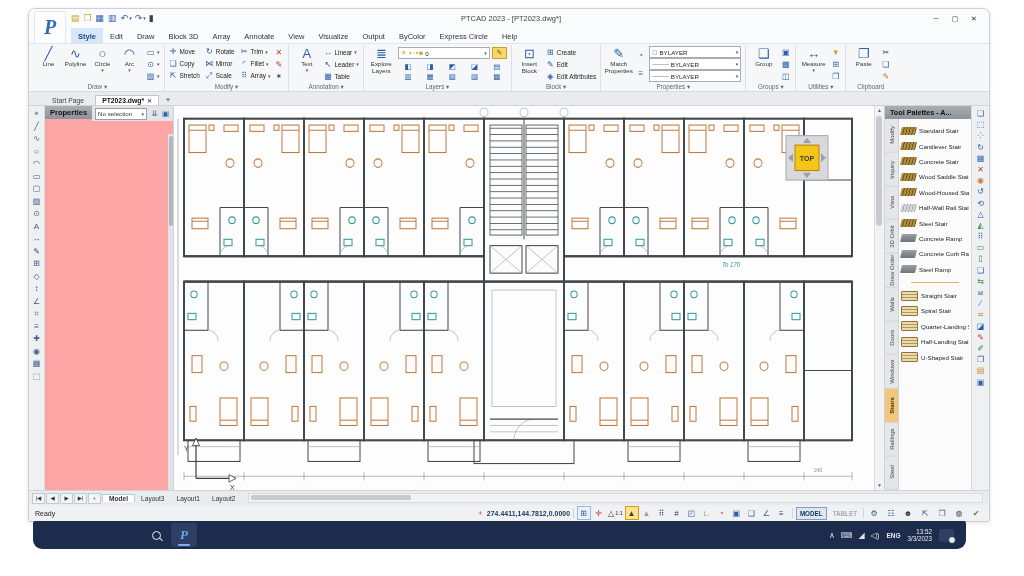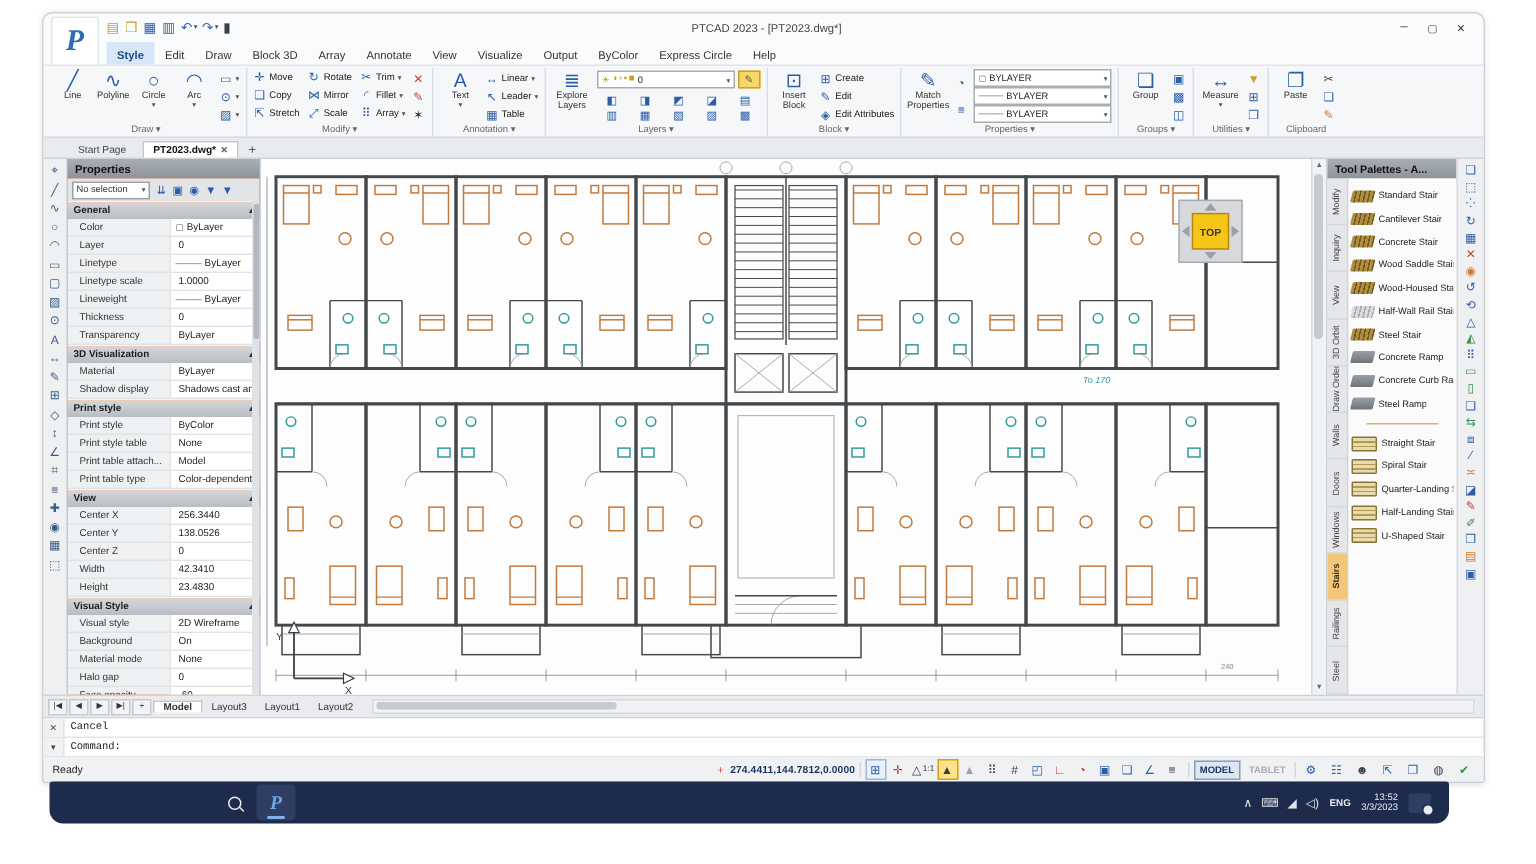--- a/index.html
+++ b/index.html
@@ -58,22 +58,22 @@
   .addtab{font-size:8px;color:#333;padding:0 4px}
   
   .main{flex:1;display:flex;min-height:0}
   .lefttools{width:15px;background:#eef0f2;border-right:1px solid #d8dbe0;display:flex;
              flex-direction:column;align-items:center;gap:3.5px;padding-top:3px;flex:0 0 auto;overflow:hidden}
   .lti{font-size:8px;line-height:9px;color:#3c5a86}
   .righttools{width:17px;background:#eef0f2;border-left:1px solid #d8dbe0;display:flex;
               flex-direction:column;align-items:center;gap:2.2px;padding-top:3px;flex:0 0 auto;overflow:hidden}
   .rti{font-size:8px;line-height:9px}
   
-  .propspal{width:128px;background:#f97316;border-right:1px solid #cfd3d8;display:flex;
-            flex-direction:column;font-size:6.6px;flex:0 0 auto;position:relative;overflow:hidden}
+  .propspal{width:128px;background:#fca5a5;border-right:1px solid #cfd3d8;display:flex;
+            flex-direction:row;font-size:6.6px;flex:0 0 auto;position:relative;overflow:hidden}
   .palhdr{height:13px;background:linear-gradient(#a9aeb4,#8d939a);color:#101010;font-weight:bold;
           font-size:7.5px;display:flex;align-items:center;padding:0 5px;flex:0 0 auto}
   .proptools{height:15px;display:flex;align-items:center;gap:2px;padding:0 3px;background:#e2e4e8;flex:0 0 auto}
   .propsel{flex:0 0 46px;height:10px;background:#fff;border:1px solid #9aa0a6;font-size:6.2px;
            display:flex;align-items:center;justify-content:space-between;padding:0 2px;color:#333}
   .propsel .dd{font-size:5px;color:#555}
   .ptool{width:11px;height:11px;display:flex;align-items:center;justify-content:center;
          color:#2b5da8;font-size:7.5px}
   .secthdr{height:11px;background:linear-gradient(#d3d6da,#b9bdc3);display:flex;align-items:center;
            justify-content:space-between;padding:0 4px;font-weight:bold;color:#1c1c1c;font-size:6.6px;
@@ -1260,30 +1260,20 @@
 
         <div class="ltab">Layout1</div>
 
         <div class="ltab">Layout2</div>
       </div>
     <div class="hscroll">
         <div class="hthumb"></div>
       </div>
   </div>
 
-  <div class="cmdline">
-    <div class="cmdrow">
-      <div class="cmdicon">✕</div>
-      <div class="cmdtext">Cancel</div>
-    </div>
-    <div class="cmdrow">
-      <div class="cmdicon">▾</div>
-      <div class="cmdtext">Command:</div>
-    </div>
-  </div>
 
   <div class="statusbar">
     <span>Ready</span>
     <span style="margin-left:auto" class="c-red">＋</span>
     <span class="coords">274.4411,144.7812,0.0000</span>
     <span class="sep"></span>
     <div style="display:flex;gap:1px">
 
         <span class="sic box">
           <i class="c-blue">⊞</i>

